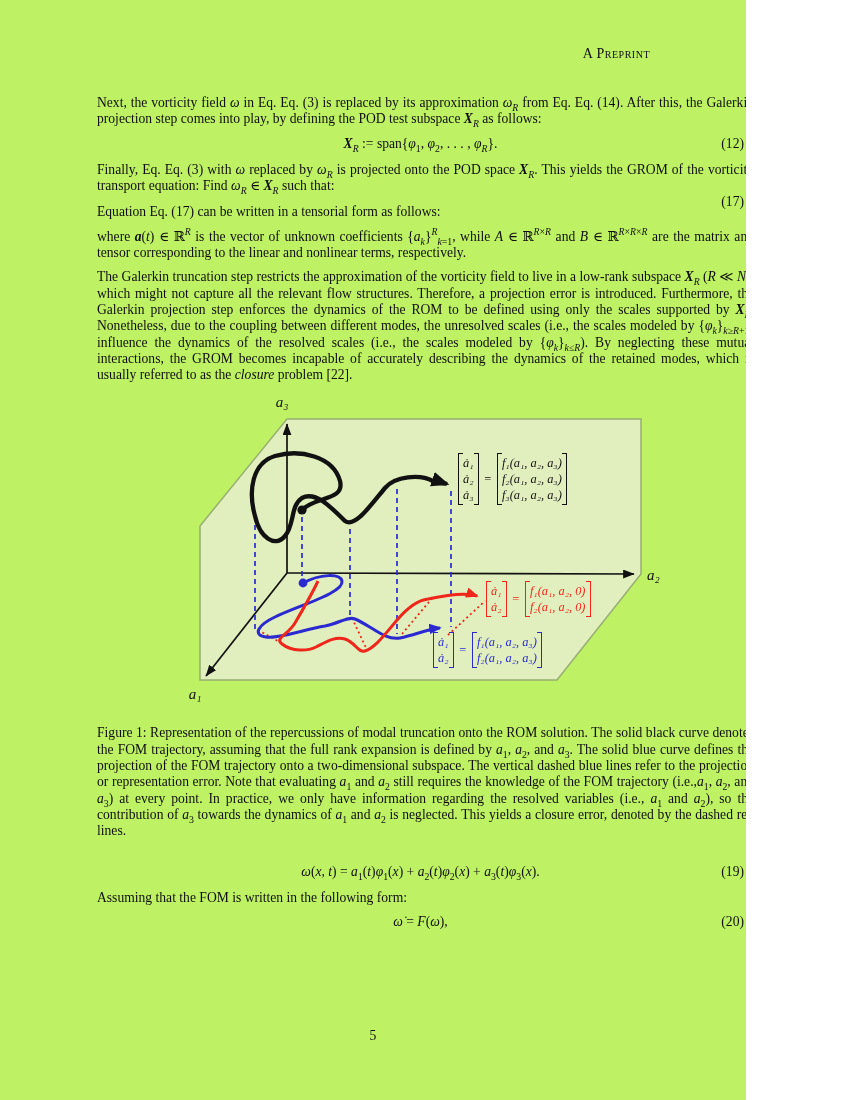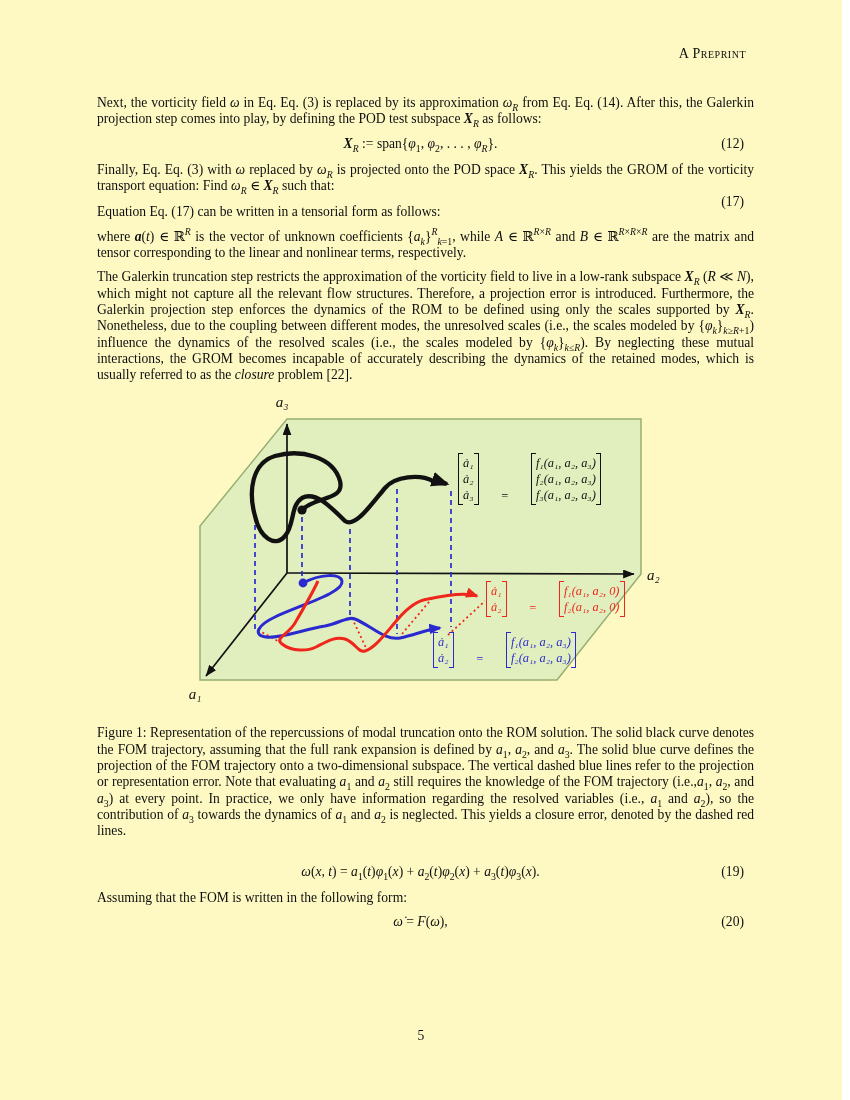--- a/index.html
+++ b/index.html
@@ -1,30 +1,30 @@
 <!DOCTYPE html>
 <html><head>
 <meta charset="utf-8">
 <style>
   html,body{margin:0;padding:0}
   body{width:850px;height:1100px;background:#ffffff;color:#0e0e0e;
        font-family:"Liberation Serif","DejaVu Serif",serif;
        font-size:13.6px;line-height:16.3px}
-  .page{position:relative;width:842px;height:1100px;overflow:hidden;background:#fef9c3}
+  .page{position:relative;width:746px;height:1100px;overflow:hidden;background:#bef264}
   .header{position:absolute;top:46px;left:97px;right:96px;text-align:right;
           font-variant:small-caps;letter-spacing:.5px;font-size:14px}
   .content{position:absolute;top:95px;left:97px;width:657px}
   p.body{margin:0 0 8px 0;text-align:justify}
   .eq{position:relative;margin:2px 10px 10px 0;text-align:center}
   .eq .eqnum{position:absolute;right:0;top:50%;transform:translateY(-50%)}
   i{font-style:italic}
   sub,sup{font-size:72%;line-height:0}
   .fig{position:relative;width:530px;height:322px;margin:8px 0 6px 73px}
   .figsvg{position:absolute;left:0;top:0}
-  .matx{position:absolute;display:flex;align-items:flex-end;gap:22px;
+  .matx{position:absolute;display:flex;align-items:center;gap:5px;
         font-style:italic;font-size:12.4px;line-height:17px;white-space:nowrap}
   .matx .rows{line-height:16px}
   .mat{position:relative;display:inline-flex;flex-direction:column;
        align-items:flex-start;padding:2px 5px}
   .mat.ctr{align-items:center}
   .mat::before{content:"";position:absolute;top:0;bottom:0;left:0;width:4px;
        border:1.4px solid currentColor;border-right:none}
   .mat::after{content:"";position:absolute;top:0;bottom:0;right:0;width:4px;
        border:1.4px solid currentColor;border-left:none}
   .caption{margin:12px 0 4px 0;text-align:justify}

